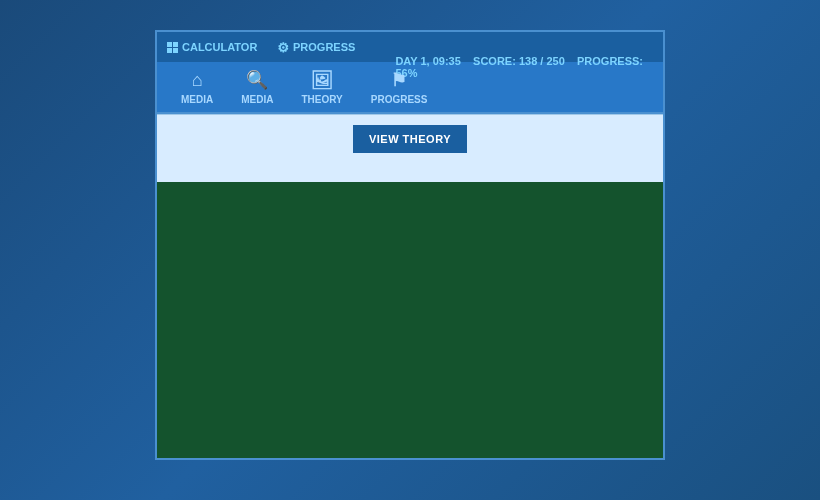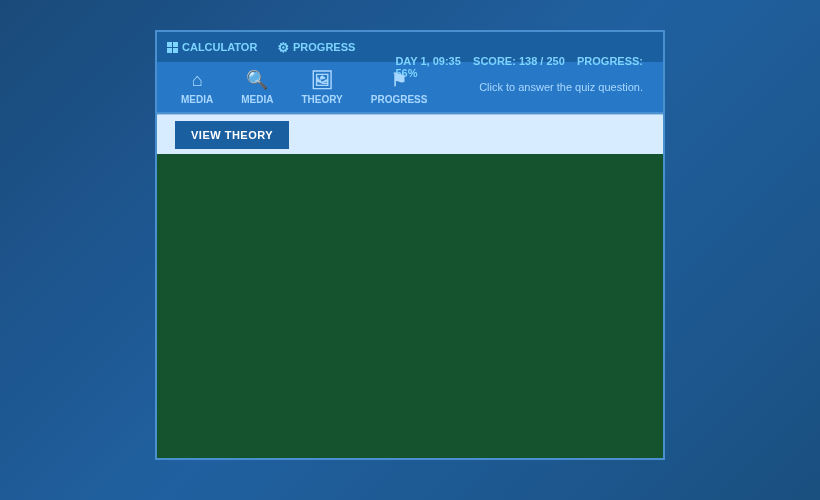--- a/index.html
+++ b/index.html
@@ -135,21 +135,22 @@
     }
 
     
     .bottom-bar {
       background: #d8ecff;
       border-top: 1px solid #a0c8e8;
       display: flex;
       align-items: center;
       padding: 10px 18px;
       gap: 10px;
-      height: 40px;
+      height: 68px;
+      flex-direction: column;
     }
 
     .btn-action {
       background: #1a5fa0;
       color: white;
       border: none;
       padding: 8px 16px;
       font-size: 11px;
       font-weight: bold;
       cursor: pointer;
@@ -211,23 +212,20 @@
       <span>MEDIA</span>
     </div>
     <div class="nav-item">
       <span class="nav-icon">🖼</span>
       <span>THEORY</span>
     </div>
     <div class="nav-item">
       <span class="nav-icon">⚑</span>
       <span>PROGRESS</span>
     </div>
-    <div class="nav-hint">
-      <span>Click to answer the quiz question.</span>
-    </div>
   </div>
 
 
   <div class="bottom-bar">
     <button class="btn-action">VIEW THEORY</button>
   </div>
 
 </div>
 
 </body></html>

